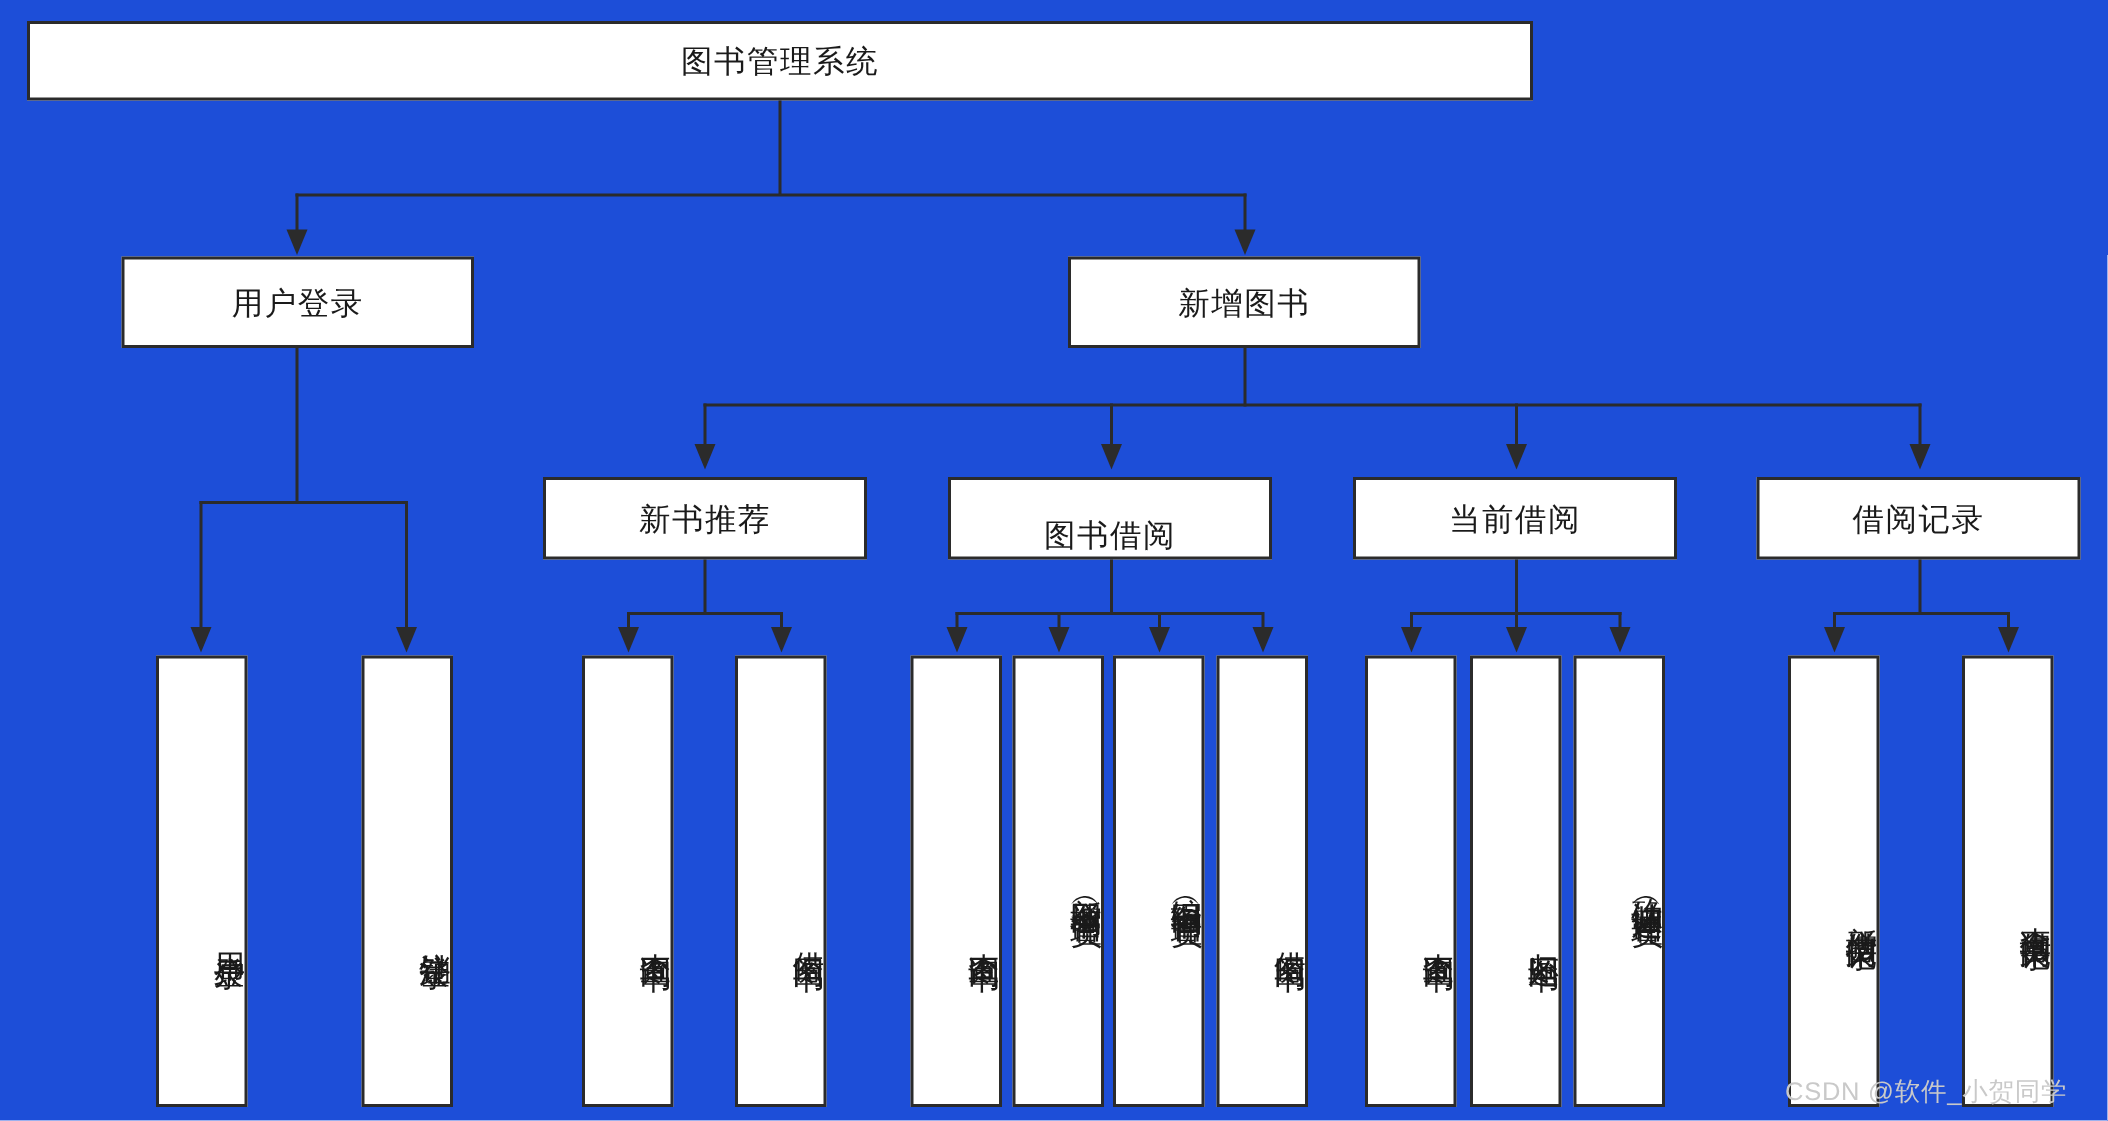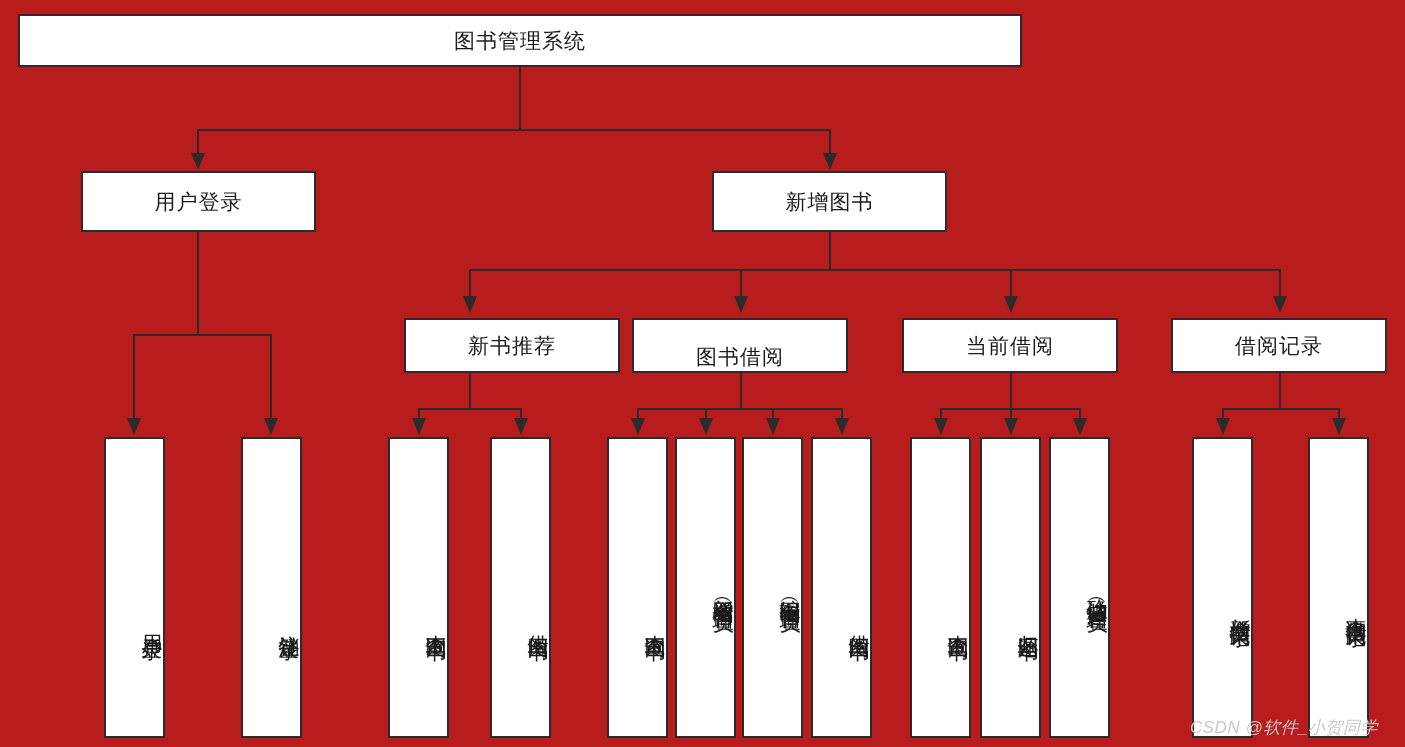--- a/index.html
+++ b/index.html
@@ -7,21 +7,21 @@
     padding: 0;
     background: #ffffff;
   }
   body {
     font-family: "Liberation Sans", "DejaVu Sans", sans-serif;
   }
   #canvas {
     position: relative;
     width: 1405px;
     height: 747px;
-    background: #b91c1c;
+    background: #1d4ed8;
     overflow: hidden;
   }
   .node {
     position: absolute;
     box-sizing: border-box;
     border: 2px solid #2b2b2b;
     background: #ffffff;
     display: flex;
     align-items: center;
     justify-content: center;
@@ -57,21 +57,20 @@
     border-left: 7px solid transparent;
     border-right: 7px solid transparent;
     border-top: 17px solid #2b2b2b;
   }
   .watermark {
     position: absolute;
     color: #c9c9c9;
     font-size: 17px;
     white-space: nowrap;
     letter-spacing: 0.5px;
-    font-style: italic;
   }
 </style>
 </head>
 <body>
 
 <div id="canvas">
 
   <div class="node horiz" style="left:18px; top:14px; width:1004px; height:53px;">
     <span>图书管理系统</span>
   </div>
@@ -105,21 +104,21 @@
   <div class="edge h" style="left:469px; top:269px; width:812px;"></div>
   <div class="edge v" style="left:469px; top:269px; height:29px;"></div>
   <div class="arrow" style="left:463px; top:296px;"></div>
   <div class="edge v" style="left:740px; top:269px; height:29px;"></div>
   <div class="arrow" style="left:734px; top:296px;"></div>
   <div class="edge v" style="left:1010px; top:269px; height:29px;"></div>
   <div class="arrow" style="left:1004px; top:296px;"></div>
   <div class="edge v" style="left:1279px; top:269px; height:29px;"></div>
   <div class="arrow" style="left:1273px; top:296px;"></div>
 
-  <div class="node horiz" style="left:362px; top:318px; width:216px; height:55px;margin-left:42px;">
+  <div class="node horiz" style="left:362px; top:318px; width:216px; height:55px;">
     <span>新书推荐</span>
   </div>
   <div class="node horiz" style="left:632px; top:318px; width:216px; height:55px;align-items:flex-end;">
     <span>图书借阅</span>
   </div>
   <div class="node horiz" style="left:902px; top:318px; width:216px; height:55px;">
     <span>当前借阅</span>
   </div>
   <div class="node horiz" style="left:1171px; top:318px; width:216px; height:55px;">
     <span>借阅记录</span>

